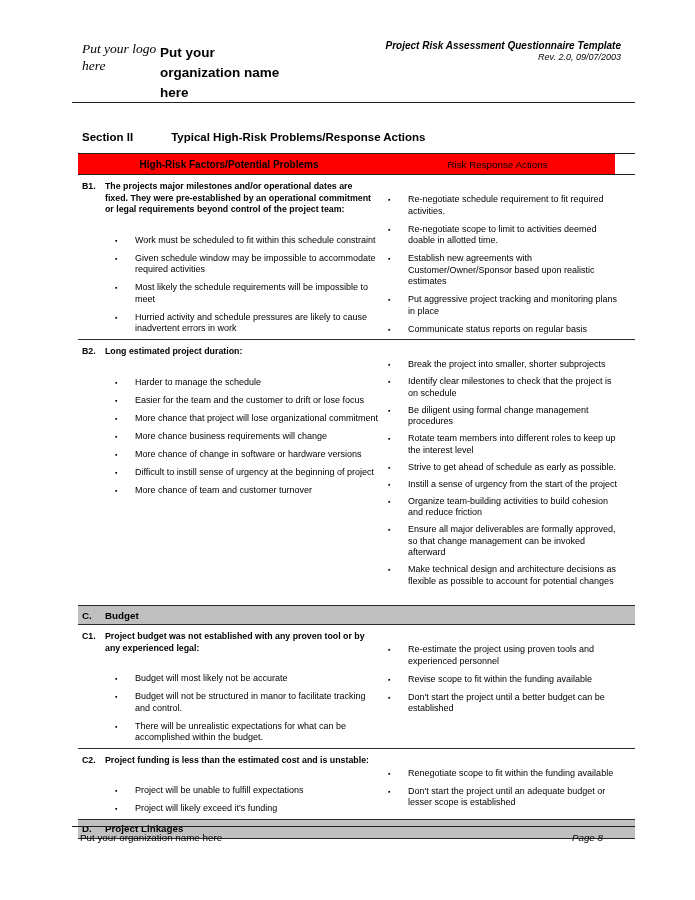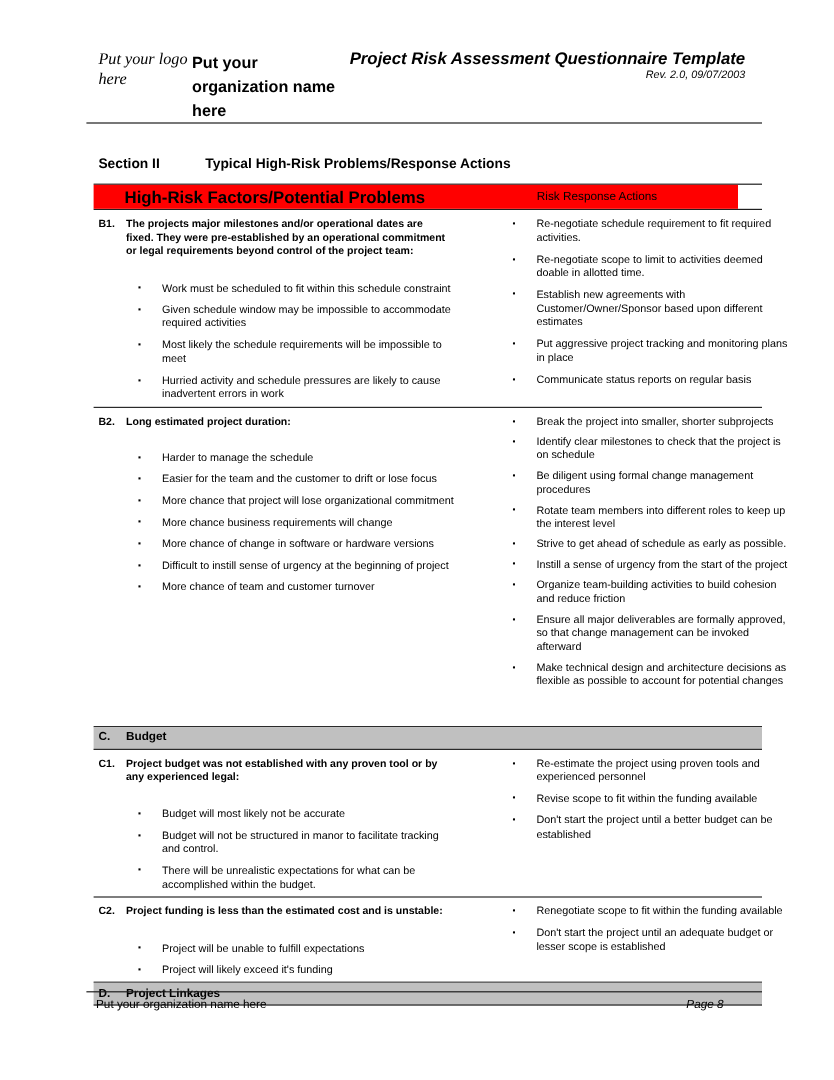--- a/index.html
+++ b/index.html
@@ -15,46 +15,46 @@
   .hdr-logo {
     position:absolute; left:82px; top:40px; width:95px;
     font-family:"Liberation Serif", serif; font-style:italic;
     font-size:13.5px; line-height:17px;
   }
   .hdr-org {
     position:absolute; left:160px; top:43px; width:132px;
     font-size:13.5px; font-weight:bold; line-height:20px;
   }
   .hdr-right { position:absolute; right:74px; top:40px; text-align:right; }
-  .doc-title { font-size:14px; font-weight:bold; font-style:italic; }
+  .doc-title { font-size:10px; font-weight:bold; font-style:italic; }
   .doc-rev   { font-size:9px; font-style:italic; margin-top:1px; }
   .rule-hdr {
     position:absolute; left:72px; top:102px; width:563px; height:0;
     border-top:1.8px solid var(--line);
   }
 
   
   .section-head { position:absolute; left:82px; top:131px; font-size:11.5px; font-weight:bold; }
   .section-head .stitle { margin-left:38px; }
 
   
   .risk-table { position:absolute; left:78px; top:153px; width:557px; }
   .t-head { border-top:1.8px solid var(--line); border-bottom:1.8px solid var(--line); }
   .t-head-fill { width:537px; height:20px; background:var(--red); display:flex; align-items:center; }
-  .th-left  { width:302px; text-align:center; font-weight:bold; font-size:14px; }
+  .th-left  { width:302px; text-align:center; font-weight:bold; font-size:10px; }
   .th-right { width:235px; text-align:center; font-weight:normal; font-size:9.8px; }
 
-  .t-row { display:flex; border-bottom:1.6px solid #2a2a2a; padding-top:6px; padding-bottom:4px;gap:39px; }
+  .t-row { display:flex; border-bottom:1.6px solid #2a2a2a; padding-top:6px; padding-bottom:4px; }
   .row-b1 { min-height:158px; }
   .row-b2 { min-height:266px; }
   .row-c1 { min-height:106px; }
   .row-c2 { min-height:57px; }
 
   .cell-left  { width:302px; flex:none; }
-  .cell-right { width:238px; flex:none; }
+  .cell-right { width:238px; flex:none;margin-top:13px; }
 
   .row-head { display:flex; font-weight:bold; font-size:8.8px; line-height:11.5px; }
   .row-id { width:27px; padding-left:4px; flex:none; }
   .row-heading { flex:1; padding-right:3px; }
 
   .bullets-left  { margin-left:37px; margin-top:19px; }
   .bullets-right { margin-left:8px; }
   .bullet { display:flex; font-size:9px; line-height:11.5px; }
   .bullets-left  .bullet + .bullet { margin-top:6.5px; }
   .bullets-right .bullet + .bullet { margin-top:6.5px; }
@@ -130,21 +130,21 @@
         <div class="bullet">
             <span class="bm">▪</span>
             <span class="bt">Re-negotiate schedule requirement to fit required activities.</span>
           </div>
         <div class="bullet">
             <span class="bm">▪</span>
             <span class="bt">Re-negotiate scope to limit to activities deemed doable in allotted time.</span>
           </div>
         <div class="bullet">
             <span class="bm">▪</span>
-            <span class="bt">Establish new agreements with Customer/Owner/Sponsor based upon different estimates</span>
+            <span class="bt">Establish new agreements with Customer/Owner/Sponsor based upon realistic estimates</span>
           </div>
         <div class="bullet">
             <span class="bm">▪</span>
             <span class="bt">Put aggressive project tracking and monitoring plans in place</span>
           </div>
         <div class="bullet">
             <span class="bm">▪</span>
             <span class="bt">Communicate status reports on regular basis</span>
           </div>
       </div>

